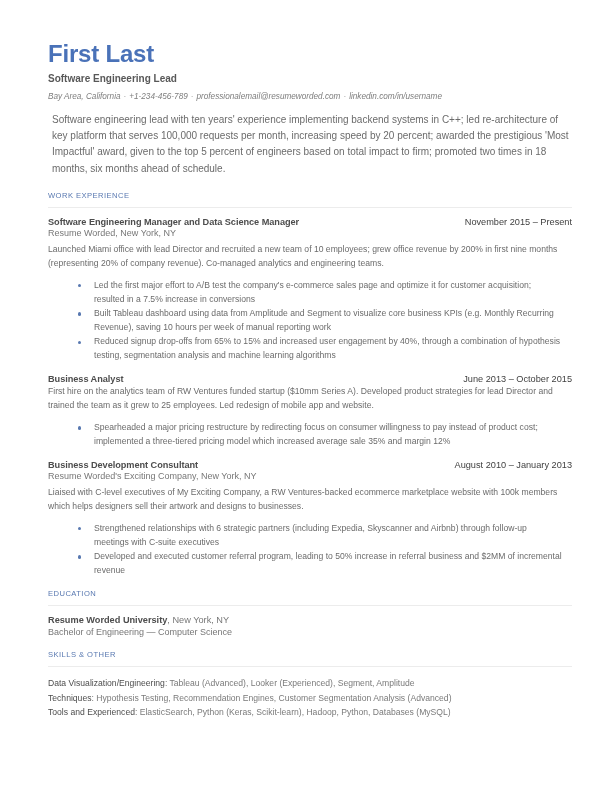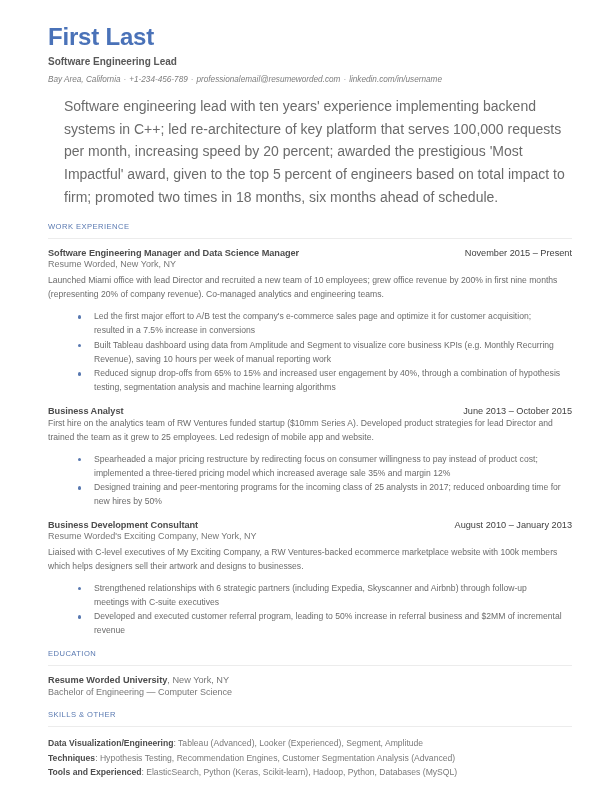--- a/index.html
+++ b/index.html
@@ -11,21 +11,21 @@
     width: 612px;
     height: 792px;
     font-family: "Liberation Sans", sans-serif;
     color: #5a5a5a;
     -webkit-font-smoothing: antialiased;
   }
   .page {
     width: 612px;
     height: 792px;
     box-sizing: border-box;
-    padding: 24px 40px 0 48px;
+    padding: 41px 40px 0 48px;
     position: relative;
     overflow: hidden;
   }
 
   
   .name {
     font-size: 24px;
     font-weight: bold;
     color: #4a72b8;
     letter-spacing: -0.2px;
@@ -47,24 +47,24 @@
     white-space: nowrap;
     font-style: italic;
   }
   .contact .sep {
     padding: 0 3px;
     color: #a8a8a8;
   }
 
   
   .summary {
-    font-size: 14px;
+    font-size: 10px;
     line-height: 1.62;
     color: #6b6b6b;
-    margin: 0 0 14px 16px;
+    margin: 0 0 14px 4px;
     max-width: 518px;
   }
 
   
   .section-title {
     font-size: 7.6px;
     font-weight: normal;
     letter-spacing: 0.45px;
     color: #5878b0;
     text-transform: uppercase;
@@ -154,21 +154,21 @@
   }
   .edu-block { margin-bottom: 13px; }
 
   
   .skill-line {
     font-size: 8.6px;
     line-height: 1.72;
     color: #7a7a7a;
   }
   .skill-line .label {
-    font-weight: bold;
+    font-weight: normal;
     color: #4d4d4d;
   }
 </style>
 </head>
 <body>
 
 <div class="page">
 
   <div>
     <h1 class="name">First Last</h1>
@@ -199,21 +199,20 @@
     </div>
 
     <div class="job">
       <div class="job-head">
         <span class="job-title">Business Analyst</span>
         <span class="job-dates">June 2013 – October 2015</span>
       </div>
       <p class="job-desc">First hire on the analytics team of RW Ventures funded startup ($10mm Series A). Developed product strategies for lead Director and trained the team as it grew to 25 employees. Led redesign of mobile app and website.</p>
       <ul class="bullets">
         <li>Spearheaded a major pricing restructure by redirecting focus on consumer willingness to pay instead of product cost; implemented a three-tiered pricing model which increased average sale 35% and margin 12%</li>
-        <li>Designed training and peer-mentoring programs for the incoming class of 25 analysts in 2017; reduced onboarding time for new hires by 50%</li>
       </ul>
     </div>
 
     <div class="job">
       <div class="job-head">
         <span class="job-title">Business Development Consultant</span>
         <span class="job-dates">August 2010 – January 2013</span>
       </div>
       <div class="job-company">Resume Worded's Exciting Company, New York, NY</div>
       <p class="job-desc">Liaised with C-level executives of My Exciting Company, a RW Ventures-backed ecommerce marketplace website with 100k members which helps designers sell their artwork and designs to businesses.</p>

